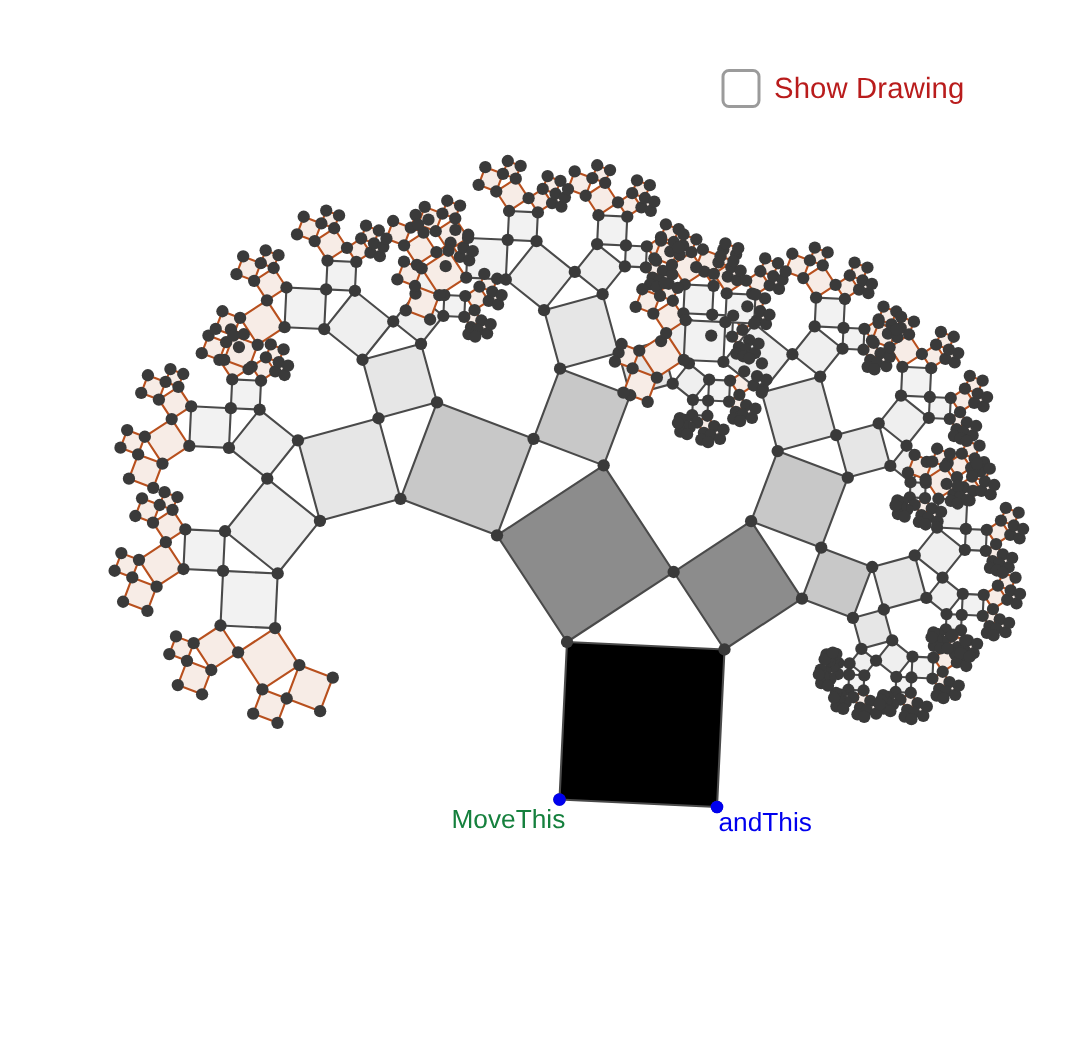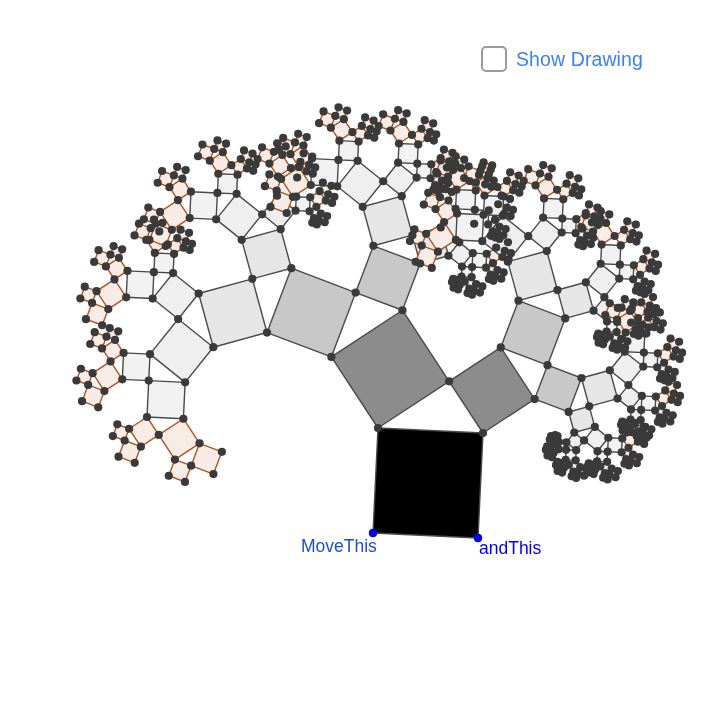--- a/index.html
+++ b/index.html
@@ -48,21 +48,21 @@
     box-sizing: border-box;
     border: 2px solid #9b9b9b;
     border-radius: 5px;
     background: #ffffff;
     position: relative;
     cursor: pointer;
     flex: 0 0 auto;
   }
   #show-drawing-label {
     font-size: 19.5px;
-    color: #3b82f6;
+    color: #b91c1c;
     letter-spacing: 0.1px;
     white-space: nowrap;
     cursor: default;
   }
 
   
   .point-label {
     position: absolute;
     font-size: 17.5px;
     color: #0000ee;
@@ -989,17 +989,17 @@
       </g>
   </svg>
 
   <div id="show-drawing-control">
     <div id="show-drawing-box" role="checkbox" data-checked="false" aria-checked="false" style="border-color: rgb(155, 155, 155);">
       
     </div>
     <span id="show-drawing-label">Show Drawing</span>
   </div>
 
-  <div class="point-label" id="label-move-this" style="color: #1d4ed8;">MoveThis</div>
+  <div class="point-label" id="label-move-this" style="color: #15803d;">MoveThis</div>
 
   <div class="point-label" id="label-and-this" style="color: rgb(0, 0, 238); text-align: right;">andThis</div>
 
 </div>
 
 </body></html>

